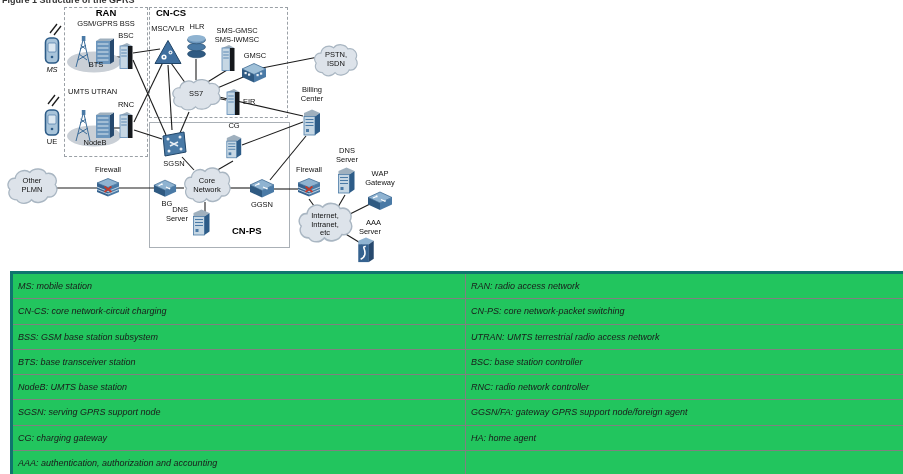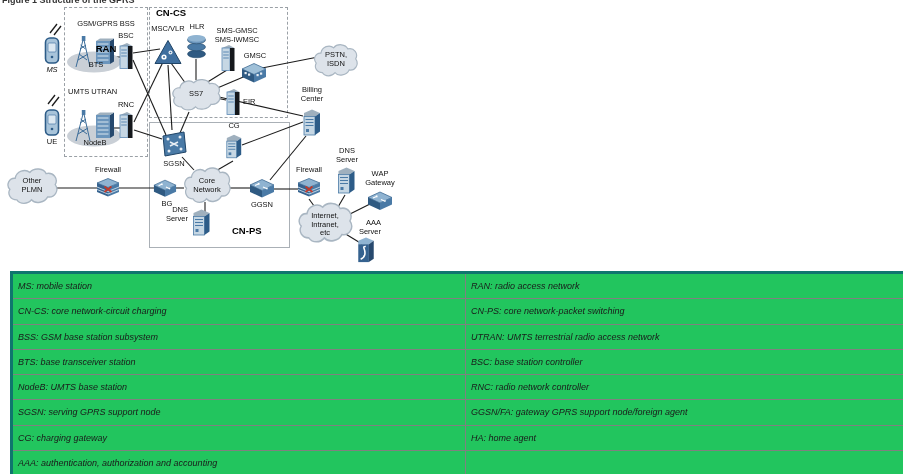--- a/index.html
+++ b/index.html
@@ -276,21 +276,21 @@
   <svg class="icon" style="left:367px;top:188px" width="26" height="25">
       <use href="#i-router"></use>
     </svg>
   <svg class="icon" style="left:296px;top:200px" width="58" height="47">
       <use href="#i-cloud"></use>
     </svg>
   <svg class="icon" style="left:356px;top:236px" width="20" height="29">
       <use href="#i-aaa"></use>
     </svg>
 
-  <div class="lbl title c" style="left:64px;top:9px;width:84px;margin-top:36px;">RAN</div>
+  <div class="lbl title c" style="left:64px;top:9px;width:84px;">RAN</div>
   <div class="lbl c" style="left:64px;top:20px;width:84px;">GSM/GPRS BSS</div>
   <div class="lbl title l" style="left:156px;top:9px;width:60px;">CN-CS</div>
   <div class="lbl l" style="left:68px;top:88px;width:70px;">UMTS UTRAN</div>
   <div class="lbl title l" style="left:232px;top:227px;width:50px;">CN-PS</div>
 
   <div class="lbl c" style="left:40px;top:66px;width:24px;font-style:italic;">MS</div>
   <div class="lbl c" style="left:40px;top:138px;width:24px;">UE</div>
   <div class="lbl c" style="left:84px;top:61px;width:24px;">BTS</div>
   <div class="lbl c" style="left:114px;top:32px;width:24px;">BSC</div>
   <div class="lbl c" style="left:80px;top:139px;width:30px;">NodeB</div>

